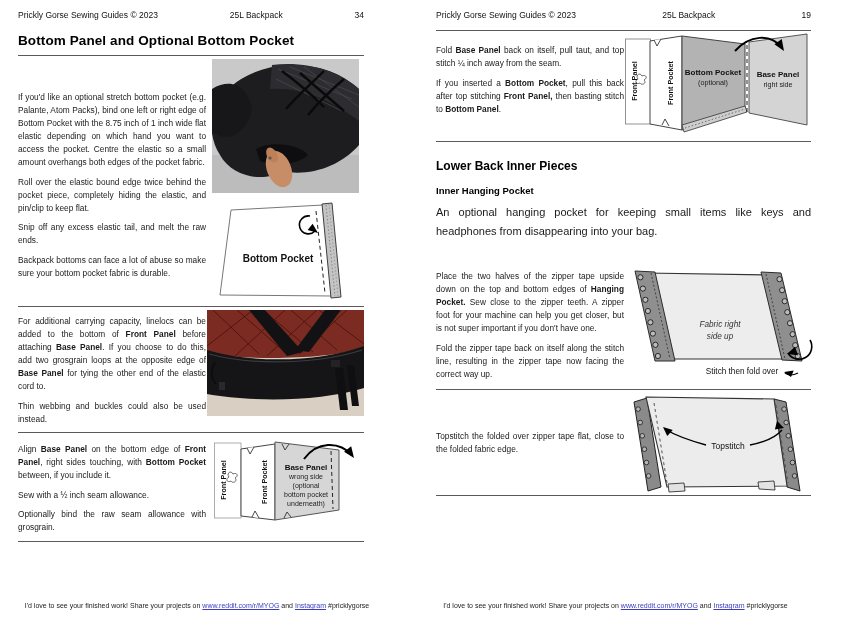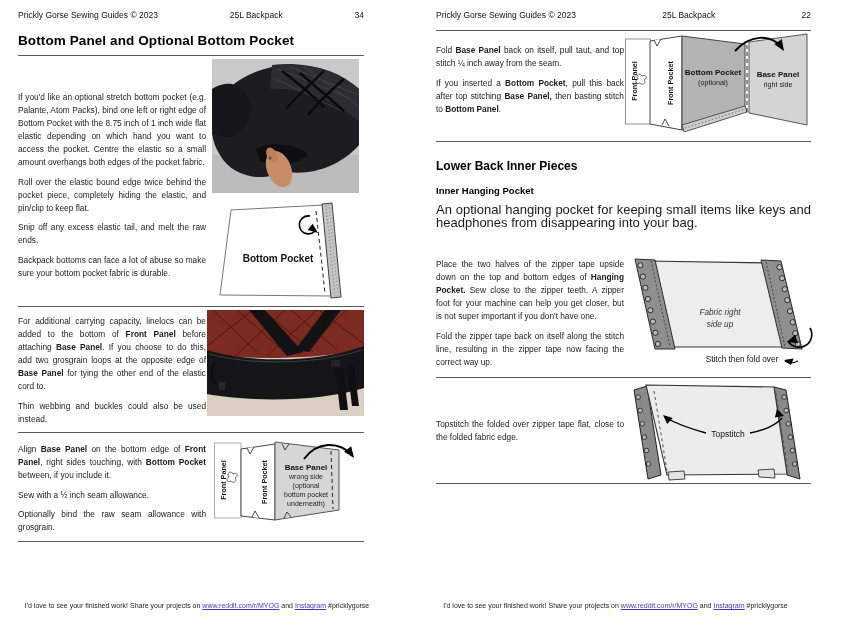--- a/index.html
+++ b/index.html
@@ -13,21 +13,21 @@
   .pg-header{display:flex;justify-content:space-between;align-items:baseline;font-size:8.5px;color:#111;}
   .doc-title{font-size:13.5px;font-weight:bold;color:#000;margin-top:13px;letter-spacing:.1px;}
   hr.rule{border:none;border-top:1px solid #5a5a5a;margin:0;}
   .sec{display:flex;}
   .txtcol{width:188px;flex:0 0 188px;}
   .figcol{flex:1;display:flex;flex-direction:column;align-items:center;}
   p.body{font-size:8.3px;line-height:13px;text-align:justify;margin:0 0 6.5px 0;}
   p.body b, p.body span[style]{letter-spacing:0;}
   .h2{font-size:12px;font-weight:bold;color:#000;}
   .h3{font-size:9.5px;font-weight:bold;color:#000;}
-  .intro{font-size:13px;line-height:13px;text-align:justify;margin:0;}
+  .intro{font-size:11px;line-height:19px;text-align:justify;margin:0;}
   .pg-footer{position:absolute;bottom:13px;left:0;right:0;text-align:center;font-size:7px;color:#222;}
   .pg-footer a.lnk{color:#3b3bbf;text-decoration:underline;}
   svg text{font-family:"Liberation Sans","DejaVu Sans",sans-serif;}
   .dlabel{font-weight:bold;fill:#111;}
   .dsmall{fill:#222;}
 </style>
 </head>
 <body>
 
 <div class="spread">
@@ -181,29 +181,29 @@
 
     <div class="pg-footer"><span>I'd love to see your finished work! Share your projects on </span><a href="#" class="lnk">www.reddit.com/r/MYOG</a><span> and </span><a href="#" class="lnk">Instagram</a><span> #pricklygorse</span></div>
   </div>
 
   <div class="page-divider"></div>
 
   <div class="page right">
     <div class="pg-header">
       <span>Prickly Gorse Sewing Guides © 2023</span>
       <span>25L Backpack</span>
-      <span>22</span>
+      <span>19</span>
     </div>
 
     <hr class="rule" style="margin-top:10px">
 
     <div class="sec" style="min-height:110px">
       <div class="txtcol" style="padding-top:13px">
         <p class="body"><span>Fold </span><span style="font-weight: bold;">Base Panel</span><span> back on itself, pull taut, and top stitch ¼ inch away from the seam.</span></p>
-        <p class="body"><span>If you inserted a </span><span style="font-weight: bold;">Bottom Pocket</span><span>, pull this back after top stitching </span><span style="font-weight: bold;">Base Panel,</span><span> then basting stitch to </span><span style="font-weight: bold;">Bottom Panel</span><span>.</span></p>
+        <p class="body"><span>If you inserted a </span><span style="font-weight: bold;">Bottom Pocket</span><span>, pull this back after top stitching </span><span style="font-weight: bold;">Front Panel,</span><span> then basting stitch to </span><span style="font-weight: bold;">Bottom Panel</span><span>.</span></p>
       </div>
       <div class="figcol">
         <svg width="185" height="102" viewBox="0 0 185 102" style="margin-top:2px">
           <g>
             <rect x="0.5" y="6" width="25" height="85" fill="#fff" stroke="#888" stroke-width="0.9"></rect>
             <path d="M13,46 c-3,-4 2,-7 4,-3 c4,-2 6,2 2,4 c3,3 -2,6 -4,3 c-4,2 -6,-2 -2,-4 Z" fill="none" stroke="#555" stroke-width="0.9"></path>
             <text transform="rotate(-90 9 48)" x="9" y="51" text-anchor="middle" font-size="7.2" class="dlabel">Front Panel</text>
           </g>
           <g>
             <polygon points="25,8 57,3 57,97 25,91" fill="#fff" stroke="#444" stroke-width="1"></polygon>

